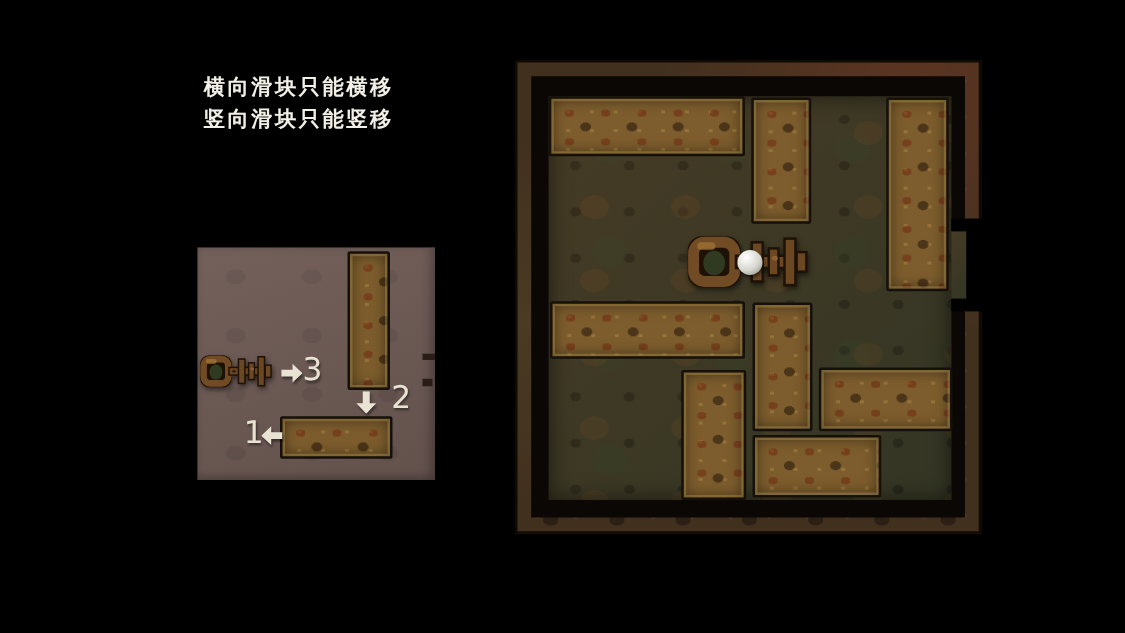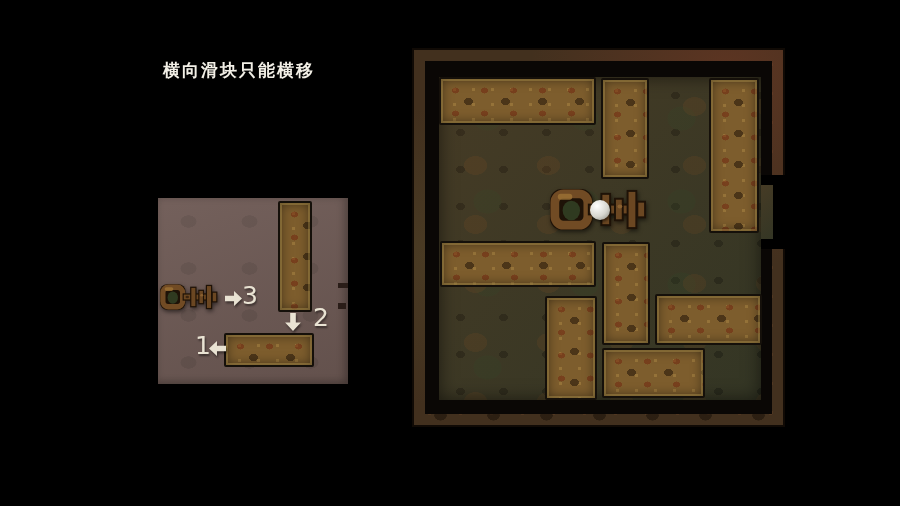--- a/index.html
+++ b/index.html
@@ -57,20 +57,21 @@
   .cut{position:absolute;background:#000000;}
   .floorext{position:absolute;background-color:var(--floor);
     background-image:linear-gradient(135deg,rgba(95,62,30,.28),rgba(32,44,28,.30));}
 </style>
 </head>
 <body>
 
 <div class="stage">
   <div class="instructions">
     <div>横向滑块只能横移</div>
+    <div>竖向滑块只能竖移</div>
   </div>
   <div id="minimap" class="minimap" style="left: 158px; top: 198px; width: 190px; height: 186px;">
       <div class="sblock" style="left: 120px; top: 3px; width: 34px; height: 111px;"></div>
       <div class="sblock" style="left: 66px; top: 135px; width: 90px; height: 34px;"></div>
       <div class="keywrap" style="left: 2px; top: 85px; width: 58px; height: 28px;">
   <svg viewBox="0 0 100 46" preserveAspectRatio="none" xmlns="http://www.w3.org/2000/svg">
     <rect x="0" y="2" width="44" height="42" rx="12" fill="#1e1207"></rect>
     <ellipse cx="22" cy="24" rx="9" ry="10" fill="#2f3a20"></ellipse>
     <rect x="5" y="7" width="34" height="32" rx="9" fill="none" stroke="#714b24" stroke-width="9"></rect>
     <rect x="8" y="7" width="15" height="6" rx="3" fill="#9a7034" opacity="0.85"></rect>

